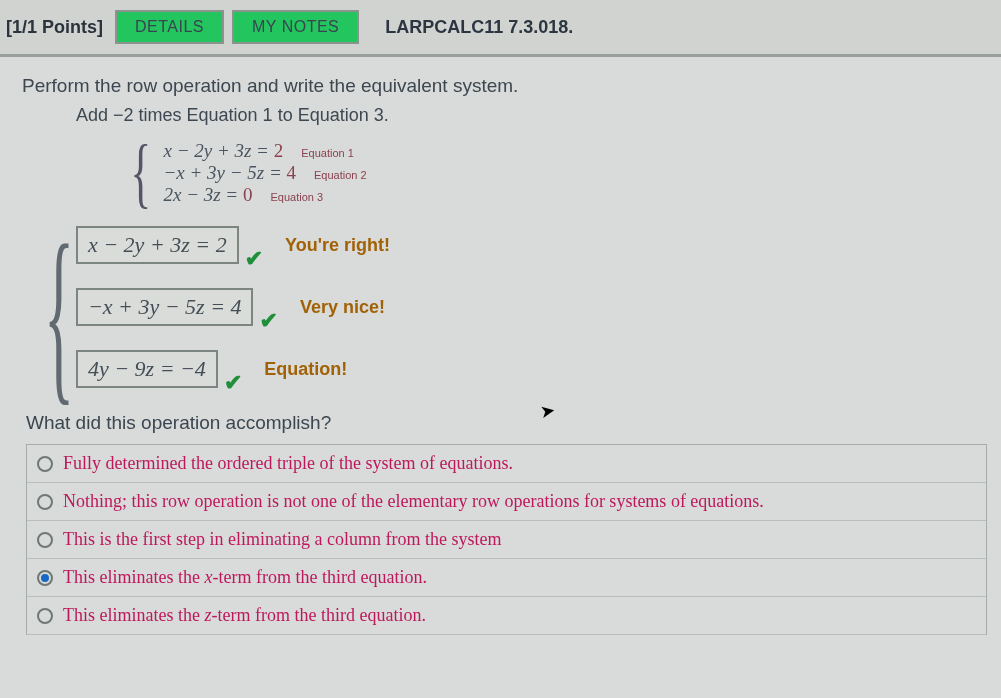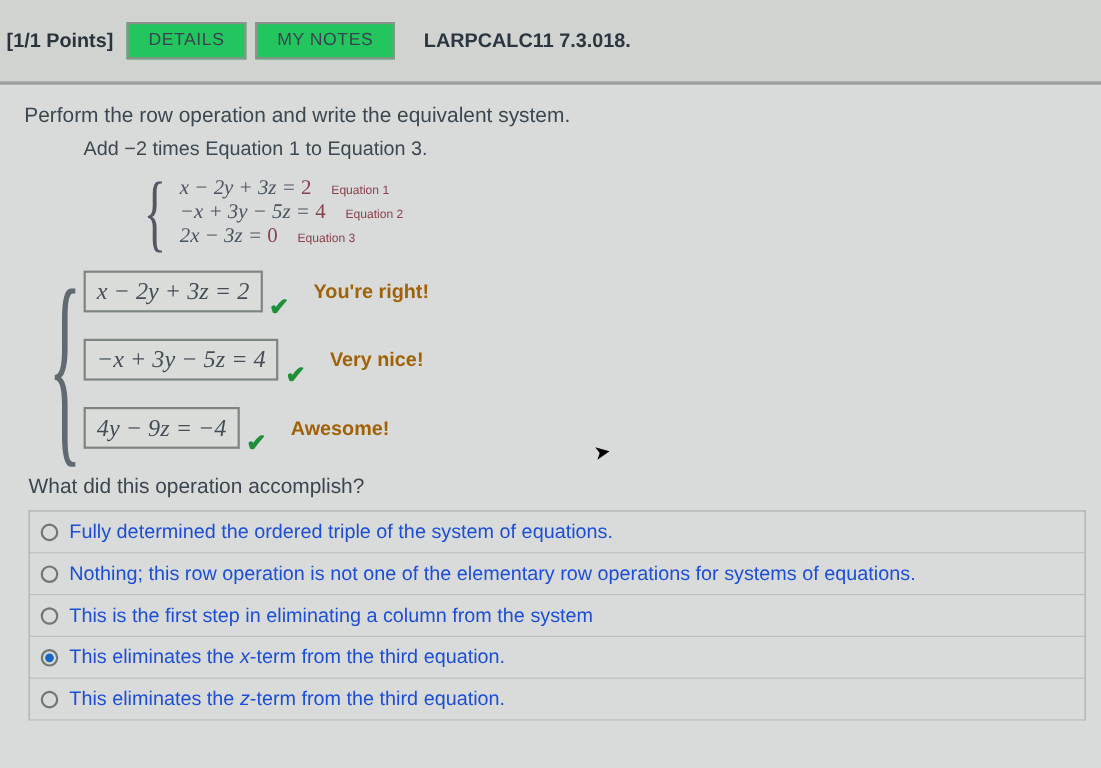--- a/index.html
+++ b/index.html
@@ -8,21 +8,21 @@
     background: #d8dbd9;
     width: 1001px;
     height: 698px;
     overflow: hidden;
     color: #3a4450;
   }
   .header {
     display: flex;
     align-items: center;
     gap: 8px;
-    padding: 20px 6px;
+    padding: 10px 6px;
     background: #d0d3d0;
     border-bottom: 3px solid #9aa19c;
   }
   .points {
     font-weight: bold;
     font-size: 18px;
     color: #2b333c;
     padding-right: 4px;
   }
   .tab {
@@ -130,22 +130,23 @@
     border: 1px solid #a6aca7;
     border-bottom:none;
     margin-left:4px;
   }
   .opt {
     display:flex;
     align-items:center;
     gap:10px;
     padding: 8px 10px;
     font-size: 18px;
-    color:#1d4ed8;
+    color:#be185d;
     border-bottom:1px solid #b8beb9;
+    font-family:Liberation Serif, serif;
   }
   .radio {
     width:16px; height:16px;
     border:2px solid #6f7873;
     border-radius:50%;
     display:flex; align-items:center; justify-content:center;
     flex-shrink:0;
   }
   .radio.selected::after{
     content:"";
@@ -202,21 +203,21 @@
       <span class="praise">You're right!</span>
     </div>
     <div class="ans-row">
       <div class="ans-box">−x + 3y − 5z = 4</div>
       <span class="check">✔</span>
       <span class="praise">Very nice!</span>
     </div>
     <div class="ans-row">
       <div class="ans-box">4y − 9z = −4</div>
       <span class="check">✔</span>
-      <span class="praise">Awesome!</span>
+      <span class="praise">Equation!</span>
     </div>
   </div>
 
   <div class="q2">What did this operation accomplish?</div>
 
   <div class="options">
     <div class="opt">
       <span class="radio"></span>
       <span>Fully determined the ordered triple of the system of equations.</span>
     </div>

